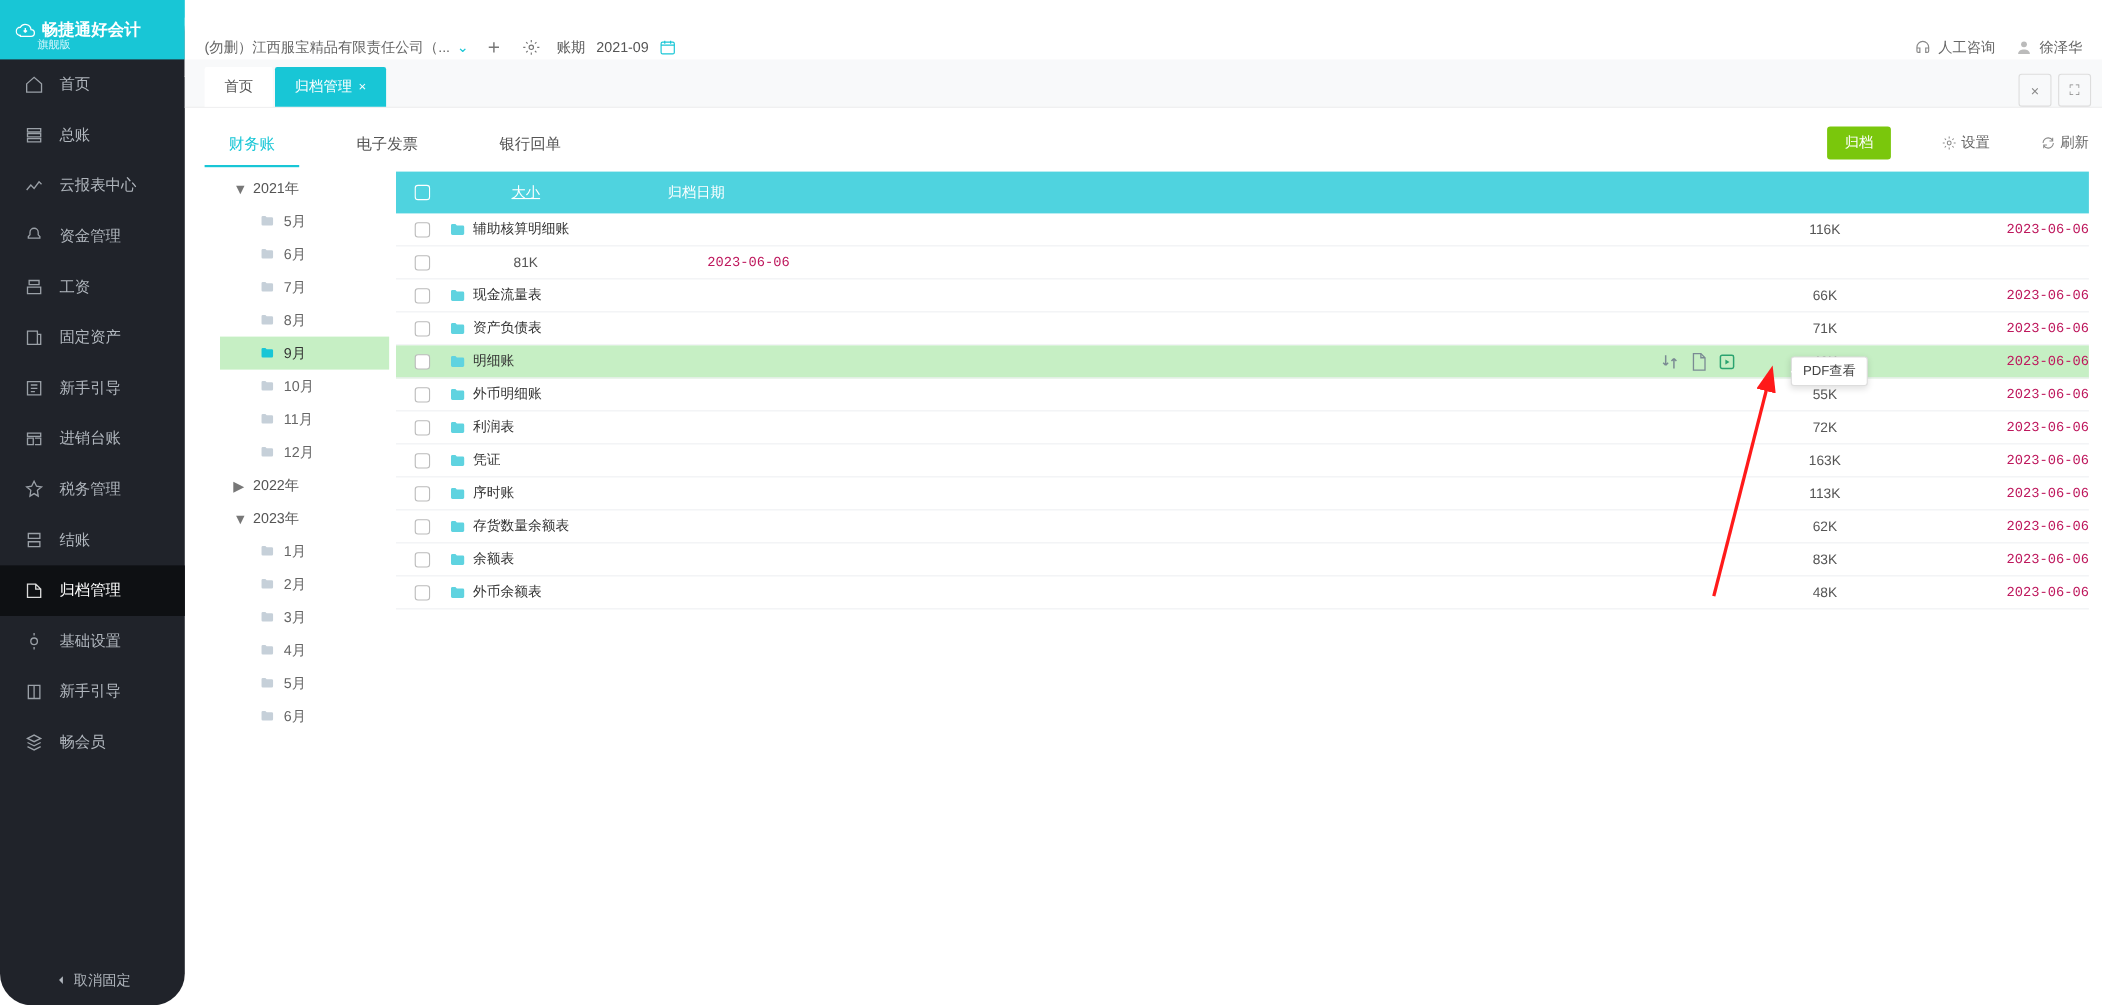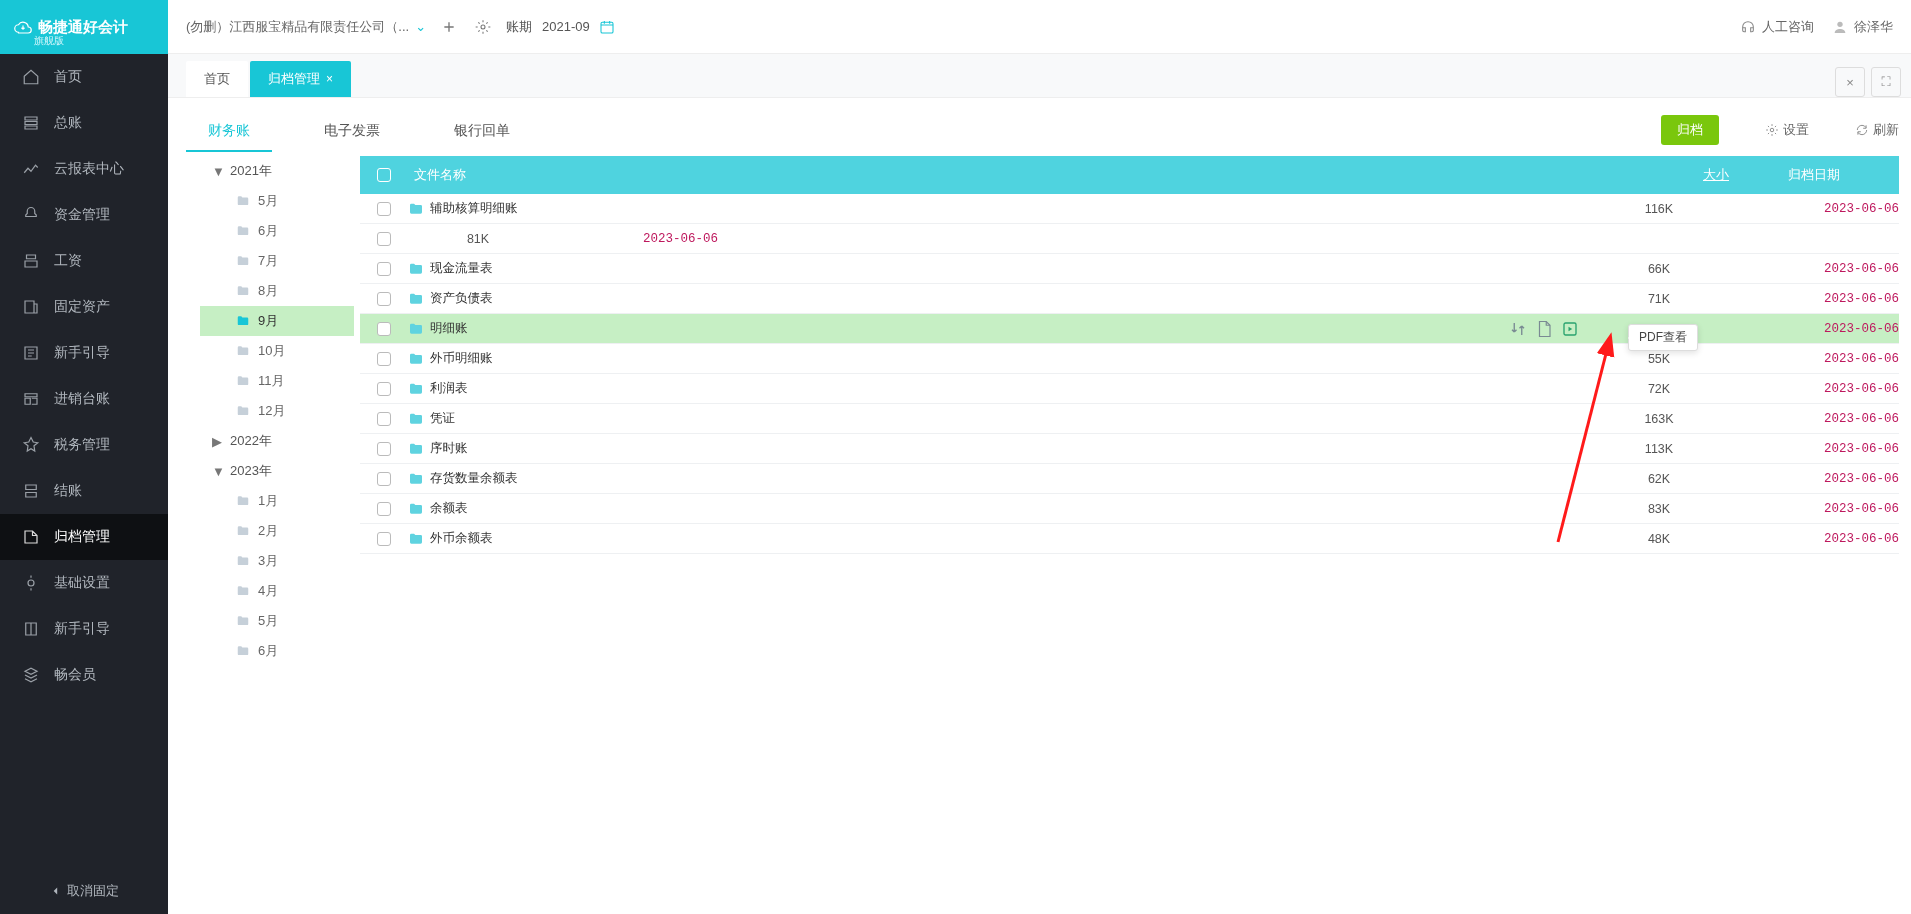--- a/index.html
+++ b/index.html
@@ -1,30 +1,30 @@
 <!DOCTYPE html>
 <html><head>
 <meta charset="utf-8">
 <style>
 * { margin:0; padding:0; box-sizing:border-box; font-family:"Microsoft YaHei","PingFang SC",Arial,sans-serif; }
 html,body{width:1911px;height:914px;background:#fff;overflow:hidden;font-size:13px;color:#333;}
 
 
-.sidebar{position:absolute;left:0;top:0;width:168px;height:100%;background:#20232a;color:#b0b6bd;}
+.sidebar{position:absolute;left:0;top:0;width:168px;height:100%;background:#20232a;color:#b0b6bd;border-radius:29px;}
 .brand{height:54px;background:#18c6d6;color:#fff;display:flex;align-items:center;padding-left:14px;font-size:15px;font-weight:600;}
 .brand-sub{position:absolute;top:34px;left:34px;font-size:10px;color:#d1f6fb;font-weight:400;}
 .brand-icon{width:18px;height:18px;margin-right:6px;fill:#fff;}
 .nav-item{display:flex;align-items:center;height:46px;padding-left:22px;cursor:pointer;font-size:14px;}
 .nav-item.active{background:#0e1013;color:#fff;}
 .nav-ic{width:18px;height:18px;margin-right:14px;fill:currentColor;opacity:.85;}
 .sidebar-foot{position:absolute;bottom:14px;left:0;width:100%;display:flex;align-items:center;justify-content:center;color:#b0b6bd;font-size:13px;cursor:pointer;}
 .sidebar-foot svg{width:14px;height:14px;margin-right:4px;fill:#b0b6bd;}
 
 
-.topbar{position:absolute;left:168px;top:0;right:0;height:54px;background:#fff;display:flex;align-items:center;padding:12px 18px;border-bottom:1px solid #eee;justify-content:flex-end;}
+.topbar{position:absolute;left:168px;top:16px;right:0;height:54px;background:#fff;display:flex;align-items:center;padding:12px 18px;border-bottom:1px solid #eee;justify-content:flex-end;}
 .topbar .company{color:#666;font-size:13px;max-width:260px;white-space:nowrap;overflow:hidden;text-overflow:ellipsis;}
 .topbar .chev{margin:0 6px;color:#18c6d6;}
 .topbar .ic{width:16px;height:16px;fill:#777;margin:0 9px;cursor:pointer;}
 .topbar .plabel{margin-left:6px;color:#555;}
 .topbar .pval{margin-left:10px;color:#555;}
 .topbar .spacer{flex:1;}
 .topbar .rlink{display:flex;align-items:center;color:#666;margin-left:18px;font-size:13px;}
 .topbar .rlink svg{width:16px;height:16px;fill:#888;margin-right:6px;}
 
 
@@ -51,21 +51,21 @@
 .tree-month{height:30px;display:flex;align-items:center;padding-left:36px;cursor:pointer;color:#666;}
 .tree-month.active{background:#c6efc4;color:#333;}
 .tree-month svg{width:14px;height:14px;margin-right:8px;fill:#c6d0d9;}
 .tree-month.active svg{fill:#18c6d6;}
 
 
 .table{position:absolute;left:360px;top:156px;right:12px;bottom:10px;}
 .thead{display:flex;align-items:center;height:38px;background:#4fd3df;color:#fff;font-size:13px;}
 .thead .col-ck{width:48px;display:flex;justify-content:center;}
 .thead .col-name{flex:1;padding-left:6px;}
-.thead .col-size{width:140px;text-align:right;text-decoration:underline;}
+.thead .col-size{width:140px;text-align:center;text-decoration:underline;}
 .thead .col-date{width:170px;text-align:center;}
 .trow{display:flex;align-items:center;height:30px;border-bottom:1px solid #eef0f2;font-size:12.5px;}
 .trow.active{background:#c6efc4;}
 .trow .col-ck{width:48px;display:flex;justify-content:center;}
 .trow .col-name{flex:1;display:flex;align-items:center;}
 .trow .col-size{width:140px;text-align:center;color:#555;}
 .trow .col-date{width:170px;text-align:right;color:#be185d;font-family:Liberation Mono, monospace;}
 .fic{width:16px;height:16px;margin-right:6px;fill:#5fd3e0;}
 .ck{width:14px;height:14px;border:1px solid #bbb;border-radius:3px;background:#fff;cursor:pointer;}
 .ck.head{border-color:#fff;background:transparent;}
@@ -347,21 +347,20 @@
       </svg>
       <span>6月</span>
     </div>
   </div>
 
 <div class="table">
   <div class="thead">
     <div class="col-ck">
         <div class="ck head"></div>
       </div>
-    <div class="col-name">文件名称</div>
     <div class="col-size">大小</div>
     <div class="col-date">归档日期</div>
   </div>
   <div id="tbody">
       <div class="trow">
         <div class="col-ck">
           <div class="ck"></div>
         </div>
         <div class="col-name">
           <svg class="fic" viewBox="0 0 24 24">

